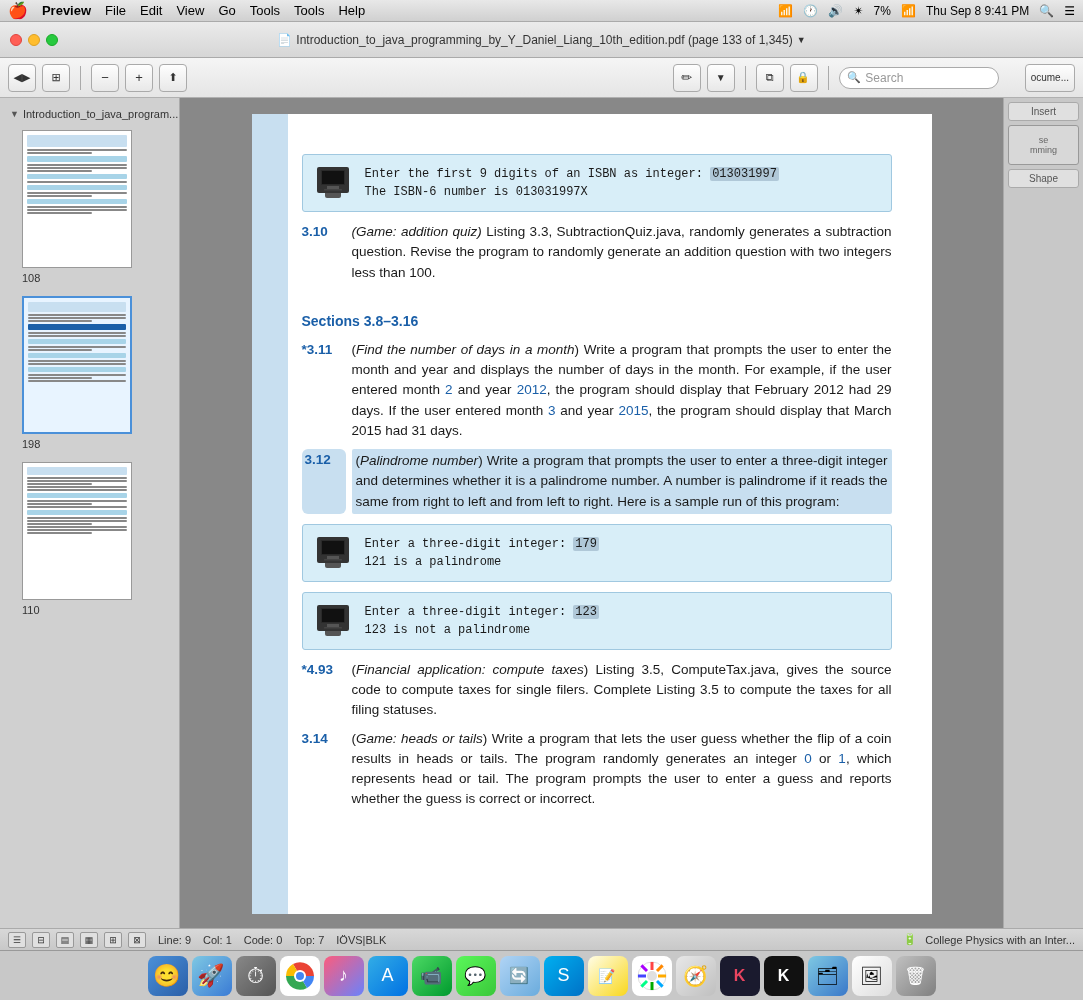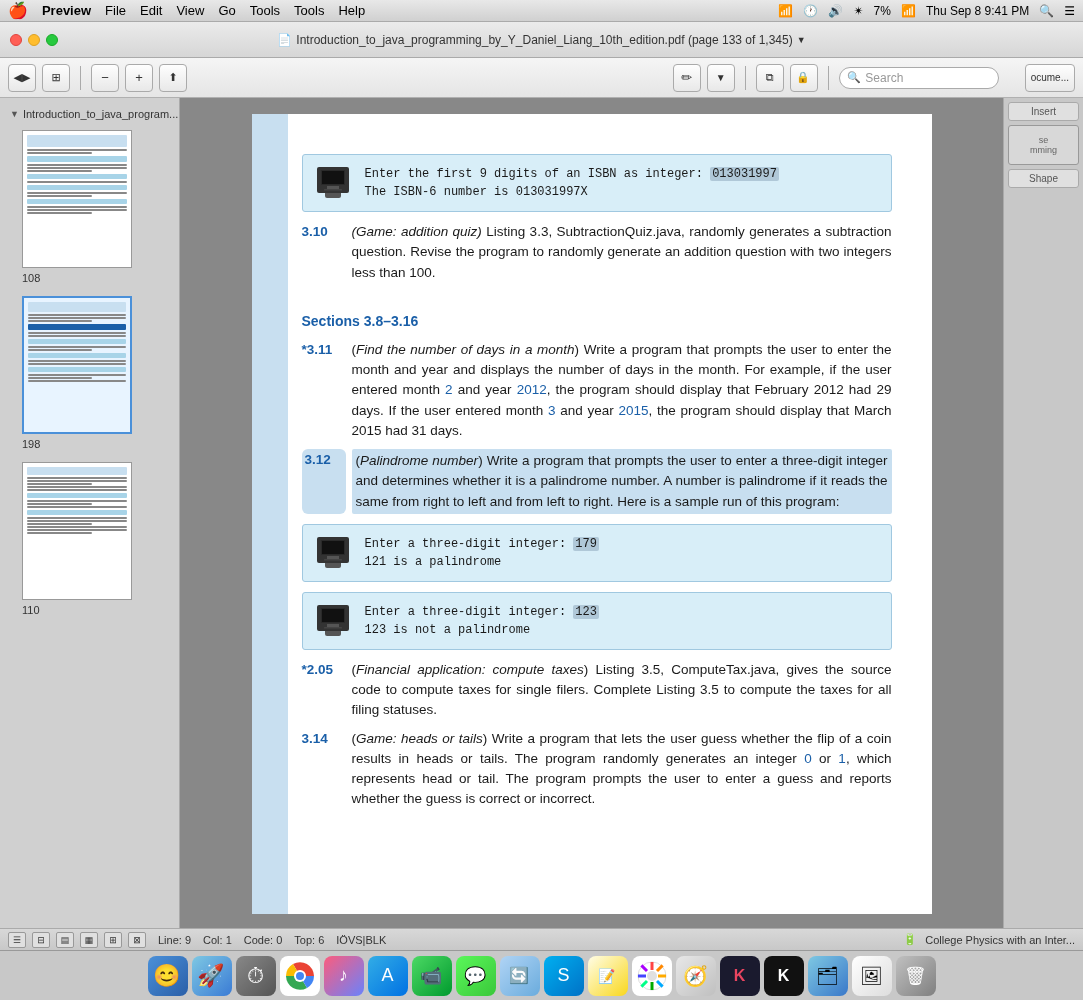--- a/index.html
+++ b/index.html
@@ -539,21 +539,21 @@
           </div>
           <div class="terminal-text">
             <div>
               Enter a three-digit integer: <span class="input-highlight">123</span>
             </div>
             <div>123 is not a palindrome</div>
           </div>
         </div>
 
         <div class="problem-entry">
-          <span class="problem-num">*2.05</span>
+          <span class="problem-num">*4.93</span>
           <div class="problem-text">
             (<em>Financial application: compute taxes</em>) Listing 3.5, ComputeTax.java, gives the source code to compute taxes for single filers. Complete Listing 3.5 to compute the taxes for all filing statuses.
           </div>
         </div>
 
         <div class="problem-entry">
           <span class="problem-num">3.14</span>
           <div class="problem-text">
             (<em>Game: heads or tails</em>) Write a program that lets the user guess whether the flip of a coin results in heads or tails. The program randomly generates an integer <span class="link-blue">0</span> or <span class="link-blue">1</span>, which represents head or tail. The program prompts the user to enter a guess and reports whether the guess is correct or incorrect.
           </div>
@@ -578,21 +578,21 @@
     <div class="statusbar-btn">☰</div>
     <div class="statusbar-btn">⊟</div>
     <div class="statusbar-btn">▤</div>
     <div class="statusbar-btn">▦</div>
     <div class="statusbar-btn">⊞</div>
     <div class="statusbar-btn">⊠</div>
   </div>
   <span>Line: 9</span>
   <span>Col: 1</span>
   <span>Code: 0</span>
-  <span>Top: 6</span>
+  <span>Top: 7</span>
   <span>IÖVS|BLK</span>
   <div class="statusbar-right">
     <span>🔋</span>
     <span>College Physics with an Inter...</span>
   </div>
 </div>
 
 <div class="dock">
   <div class="dock-icon di-finder">😊</div>
   <div class="dock-icon di-safari" style="background:linear-gradient(135deg,#7ec8e3,#3a7bd5);">🚀</div>

